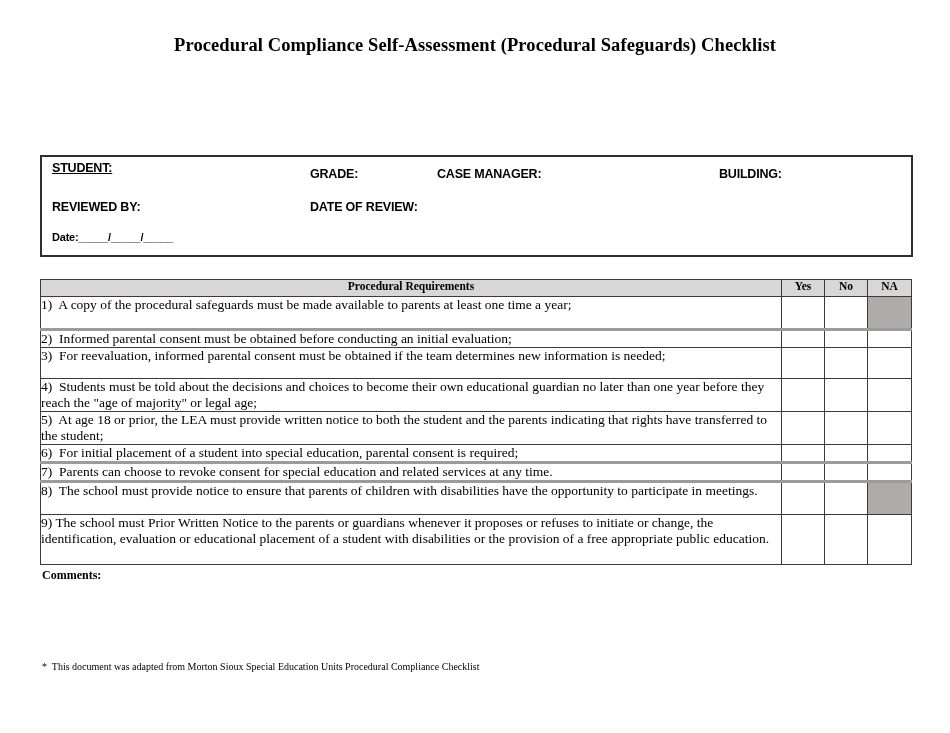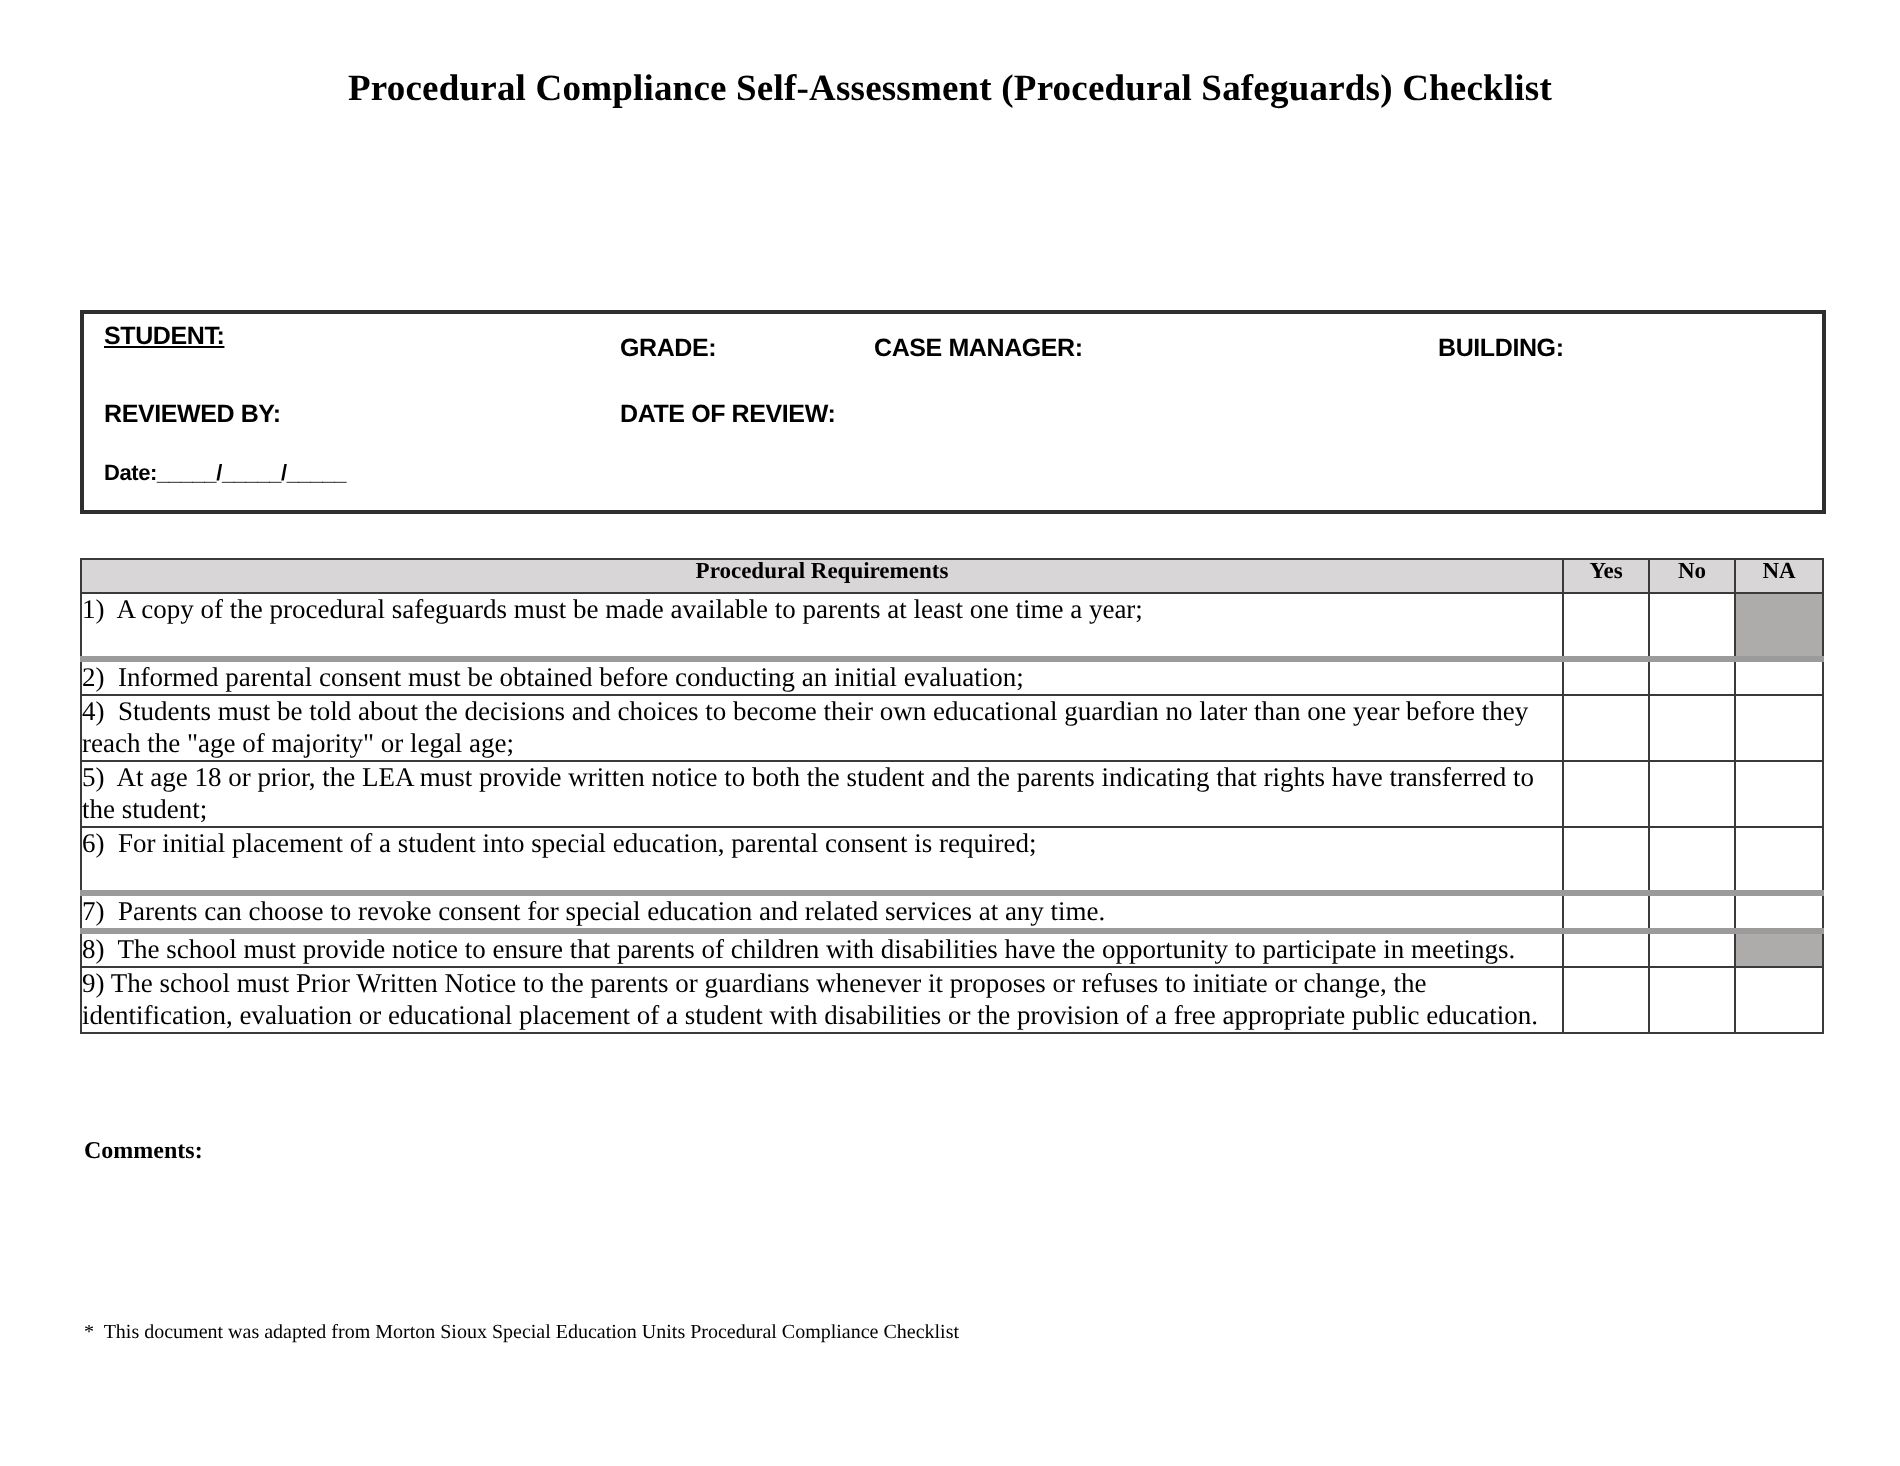--- a/index.html
+++ b/index.html
@@ -136,20 +136,26 @@
         <td class="ans"></td>
         <td class="ans na-cell shaded"></td>
       </tr>
       <tr class="sep">
         <td class="req">2)  Informed parental consent must be obtained before conducting an initial evaluation;</td>
         <td class="ans"></td>
         <td class="ans"></td>
         <td class="ans na-cell"></td>
       </tr>
       <tr>
+        <td class="req">3)  For reevaluation, informed parental consent must be obtained if the team determines new information is needed;</td>
+        <td class="ans"></td>
+        <td class="ans"></td>
+        <td class="ans na-cell"></td>
+      </tr>
+      <tr>
         <td class="req">4)  Students must be told about the decisions and choices to become their own educational guardian no later than one year before they reach the "age of majority" or legal age;</td>
         <td class="ans"></td>
         <td class="ans"></td>
         <td class="ans na-cell"></td>
       </tr>
       <tr>
         <td class="req">5)  At age 18 or prior, the LEA must provide written notice to both the student and the parents indicating that rights have transferred to the student;</td>
         <td class="ans"></td>
         <td class="ans"></td>
         <td class="ans na-cell"></td>

